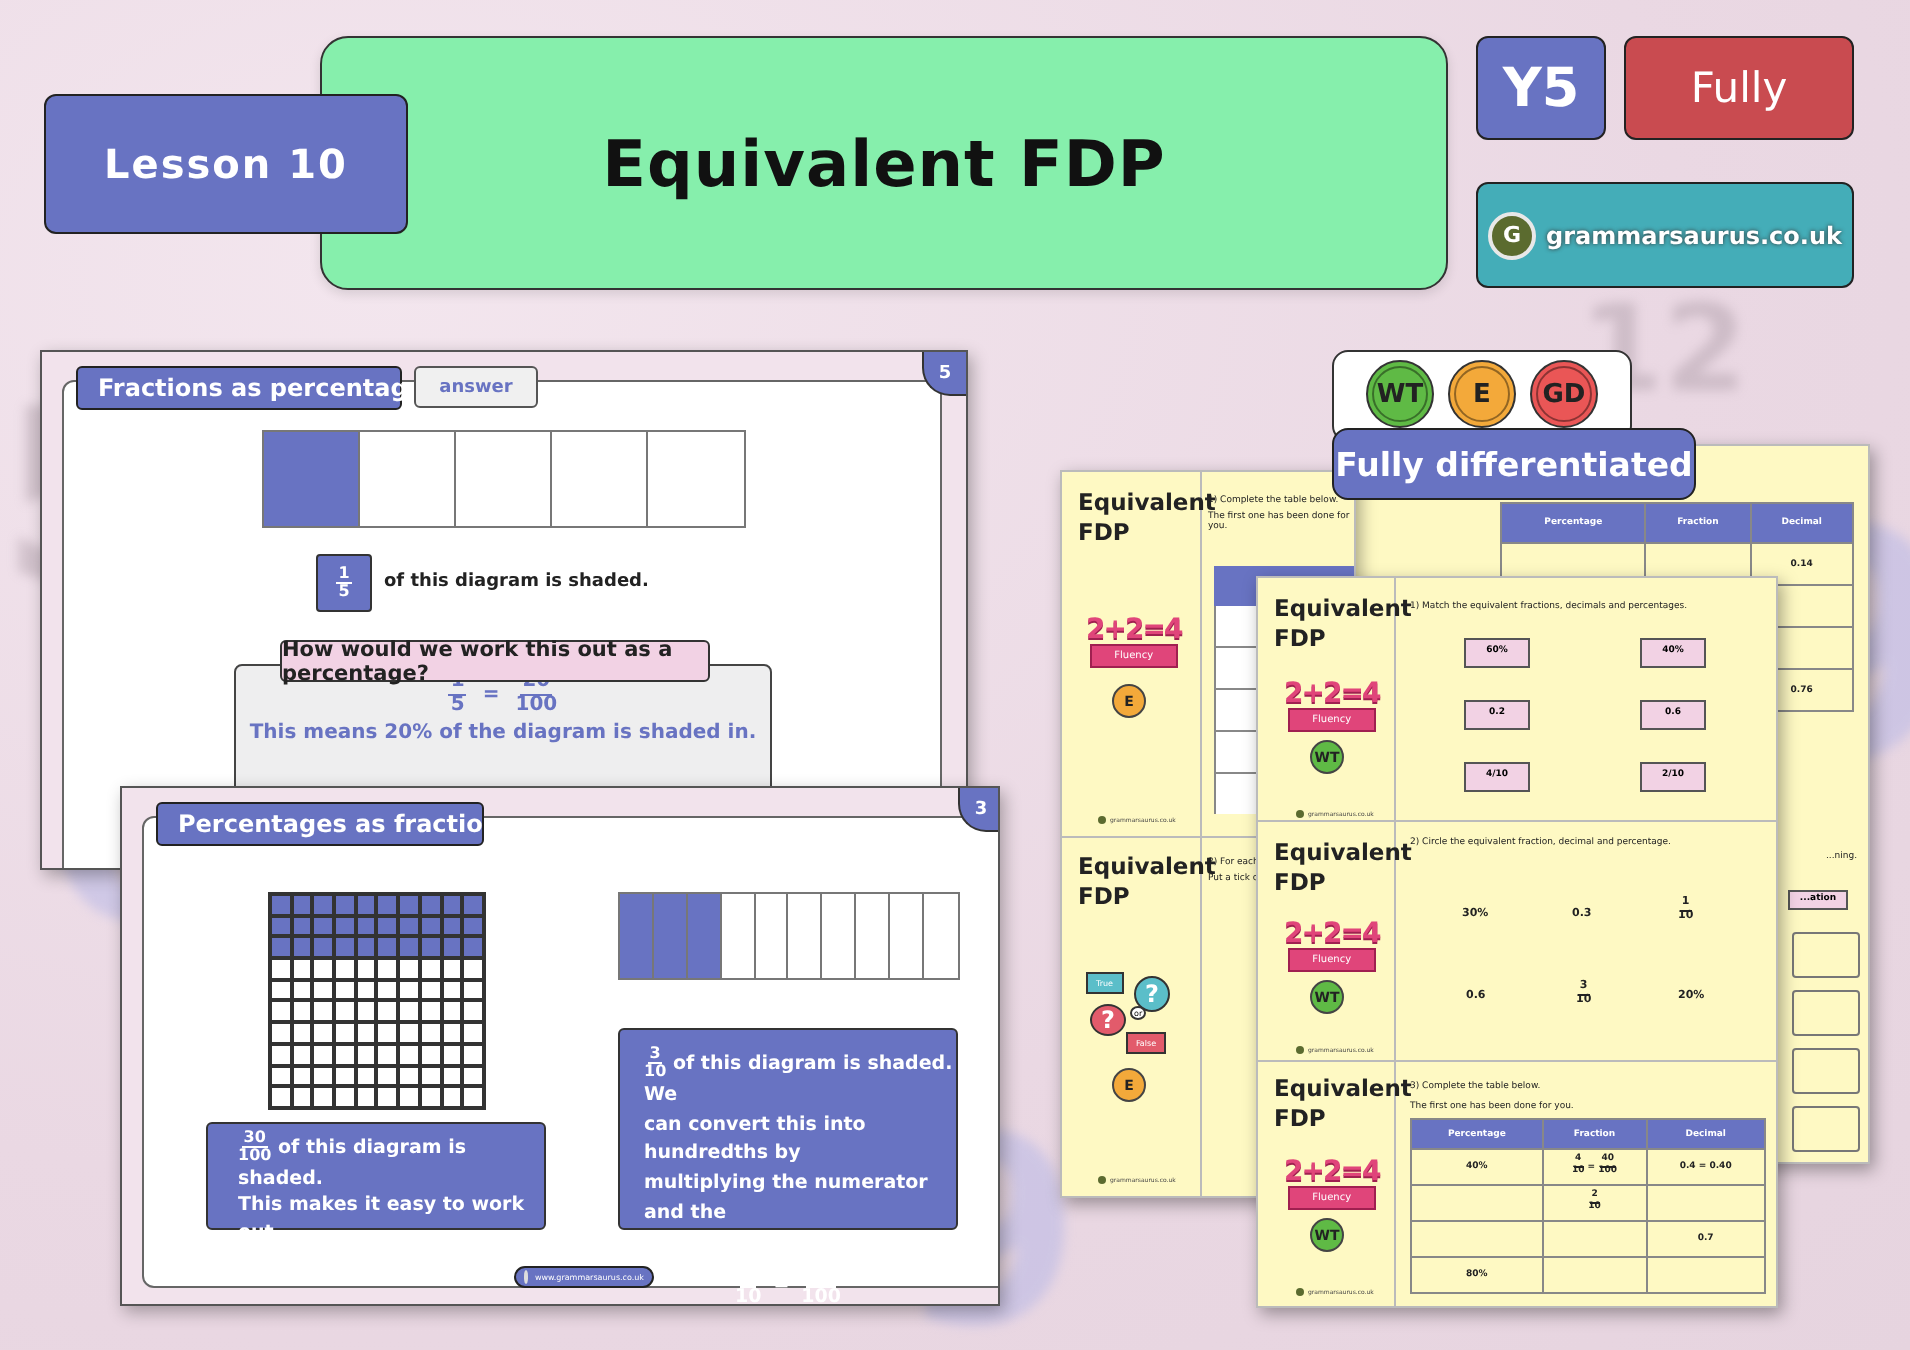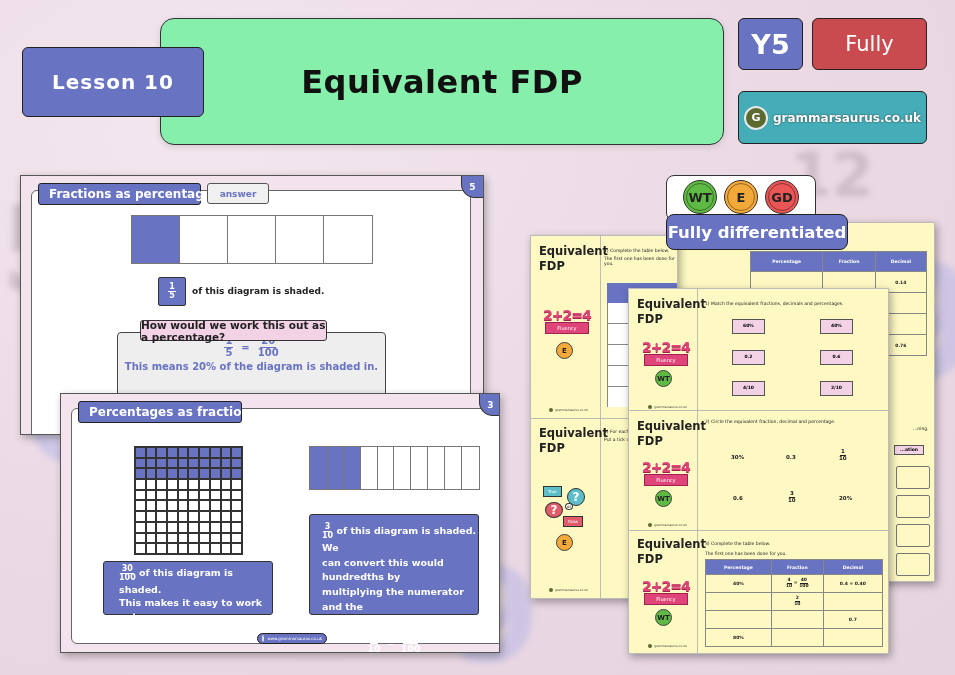--- a/index.html
+++ b/index.html
@@ -236,21 +236,21 @@
           <span>5</span>
         </span>
       <span>=</span>
       <span class="frac">
           <span class="n">20</span>
           <span>100</span>
         </span>
     </div>
     <div style="margin-top:3px;">This means 20% of the diagram is shaded in.</div>
   </div>
-  <div class="question-pill" style="left:119px;top:144px;width:187px;height:21px;">How would we work this out as a percentage?</div>
+  <div class="question-pill" style="left:119px;top:144px;width:215px;height:21px;">How would we work this out as a percentage?</div>
 </div>
 
 <div class="slide" style="left:60px;top:393px;width:440px;height:260px;">
   <div class="slide-inner" style="left:10px;top:14px;width:440px;height:236px;"></div>
   <div class="slide-title" style="left:17px;top:7px;height:22px;font-size:12px;width:164px;">Percentages as fractions</div>
   <div class="slide-num" style="right:-2px;top:0;width:22px;height:22px;font-size:9px;">3</div>
 
   <div class="grid100" id="grid100" style="left:73px;top:52px;width:109px;height:109px;">
       <div class="on"></div>
       <div class="on"></div>
@@ -374,21 +374,21 @@
         </span> <span>of this diagram is shaded.</span></div>
     <div style="margin-top:-2px;">This makes it easy to work out</div>
     <div>the percentage. (30%)</div>
   </div>
 
   <div class="blue-box" style="left:248px;top:120px;width:170px;height:101px;padding:8px 0 0 12px;">
     <div><span class="frac" style="font-size:8px;">
           <span class="n">3</span>
           <span>10</span>
         </span> <span>of this diagram is shaded. We</span></div>
-    <div>can convert this would hundredths by</div>
+    <div>can convert this into hundredths by</div>
     <div>multiplying the numerator and the</div>
     <div>denominator by 10.</div>
     <div style="display:flex;justify-content:center;align-items:center;gap:6px;margin-top:4px;margin-left:-12px;">
       <span class="frac">
           <span class="n">3</span>
           <span>10</span>
         </span>
       <span>=</span>
       <span class="frac">
           <span class="n">30</span>

